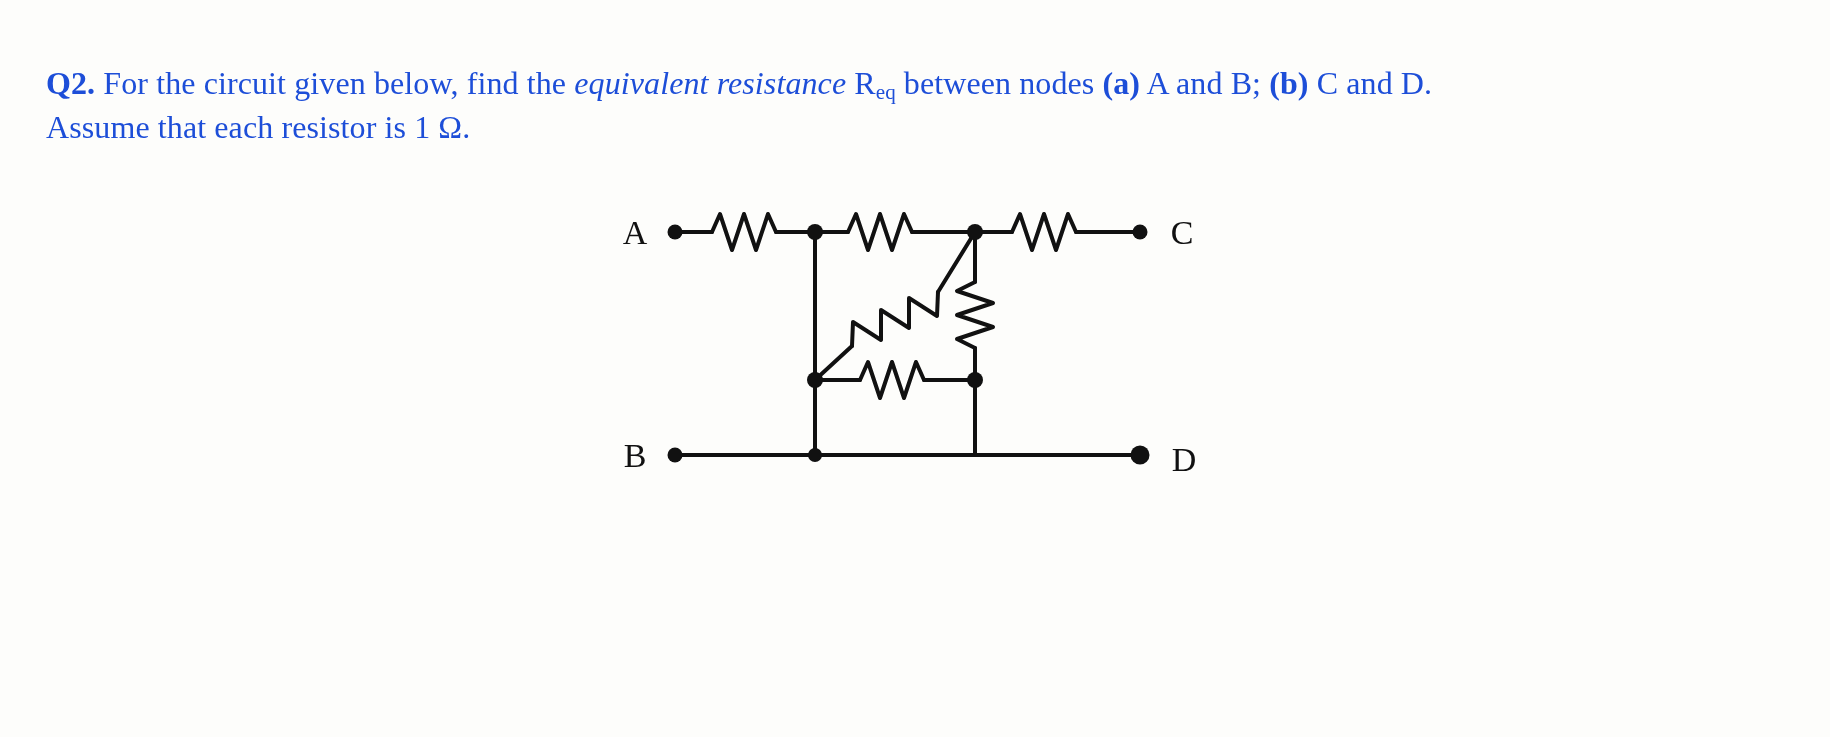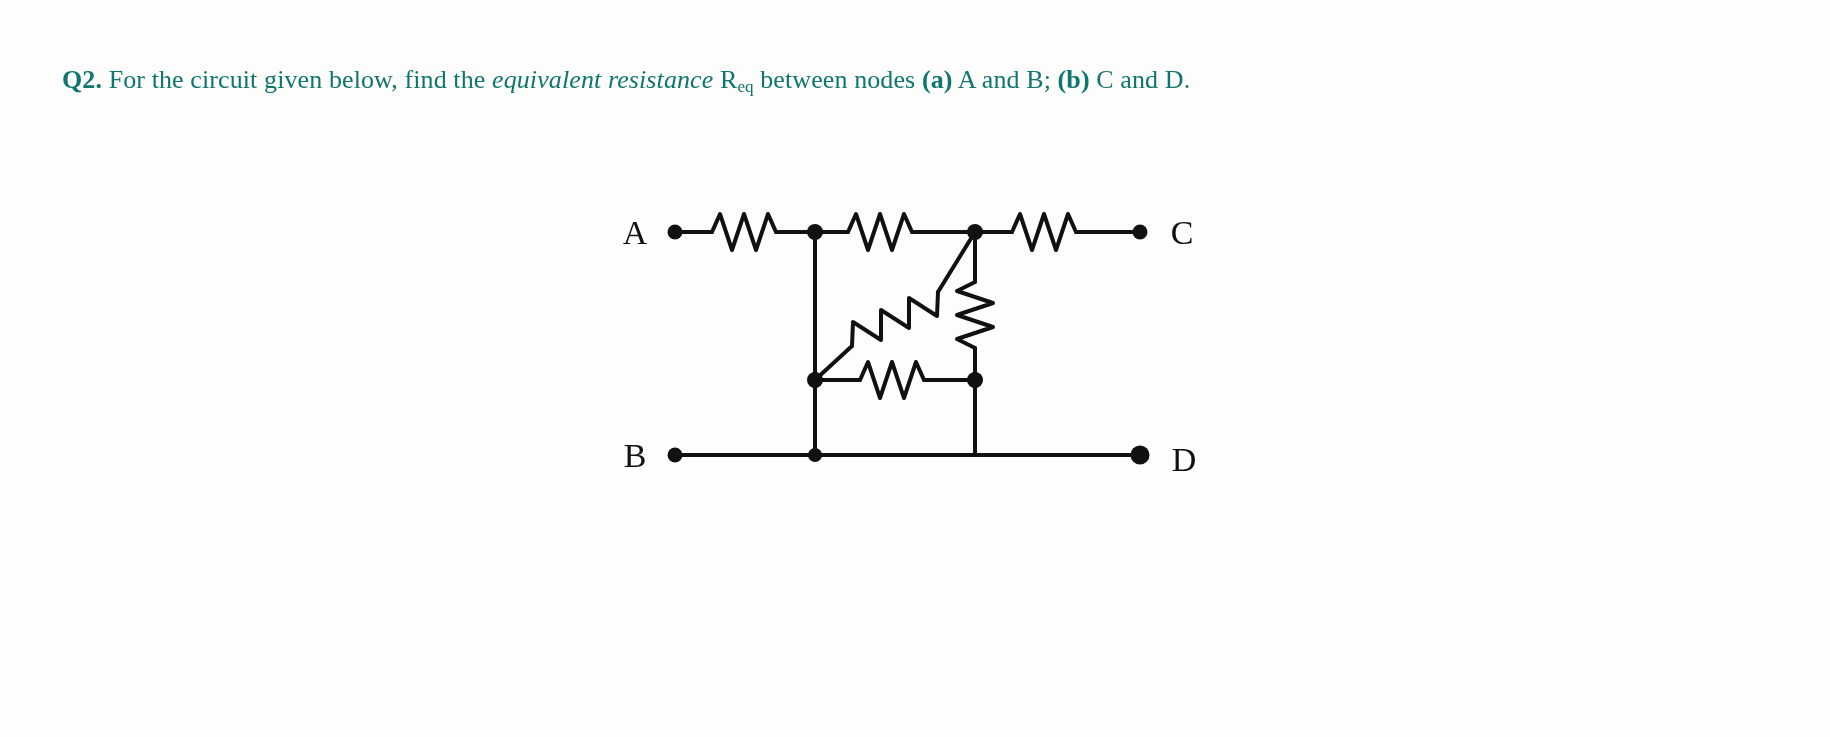--- a/index.html
+++ b/index.html
@@ -18,26 +18,26 @@
 
   #page {
     position: absolute;
     inset: 0;
     background: #fdfdfb;
   }
 
   
   #question-block {
     position: absolute;
-    left: 62px;
+    left: 46px;
     top: 62px;
     width: 1620px;
-    font-size: 26px;
+    font-size: 32px;
     line-height: 1.36;
-    color: #0f766e;
+    color: #1d4ed8;
     letter-spacing: 0.1px;
   }
   #question-block .qlabel {
     font-weight: bold;
   }
   #question-block .ital {
     font-style: italic;
   }
   #question-block .bold {
     font-weight: bold;
@@ -81,20 +81,21 @@
   <div id="question-block">
     <span class="qlabel">Q2.</span>
     <span>For the circuit given below, find the</span>
     <span class="ital">equivalent resistance</span>
     <span class="req"><span>R</span><span class="sub">eq</span></span>
     <span>between nodes</span>
     <span class="bold">(a)</span>
     <span>A and B;</span>
     <span class="bold">(b)</span>
     <span>C and D.</span>
+    <span class="line2">Assume that each resistor is 1 Ω.</span>
   </div>
 
   <div id="circuit-figure">
     <svg id="circuit-svg" viewBox="0 0 760 360" xmlns="http://www.w3.org/2000/svg">
       <g fill="none" stroke="#111111" stroke-width="4" stroke-linecap="round" stroke-linejoin="round">
 
         <path d="M 175 82 L 212 82"></path>
 
         <path d="M 212 82 L 220 64 L 232 100 L 244 64 L 256 100 L 268 64 L 276 82"></path>
 

